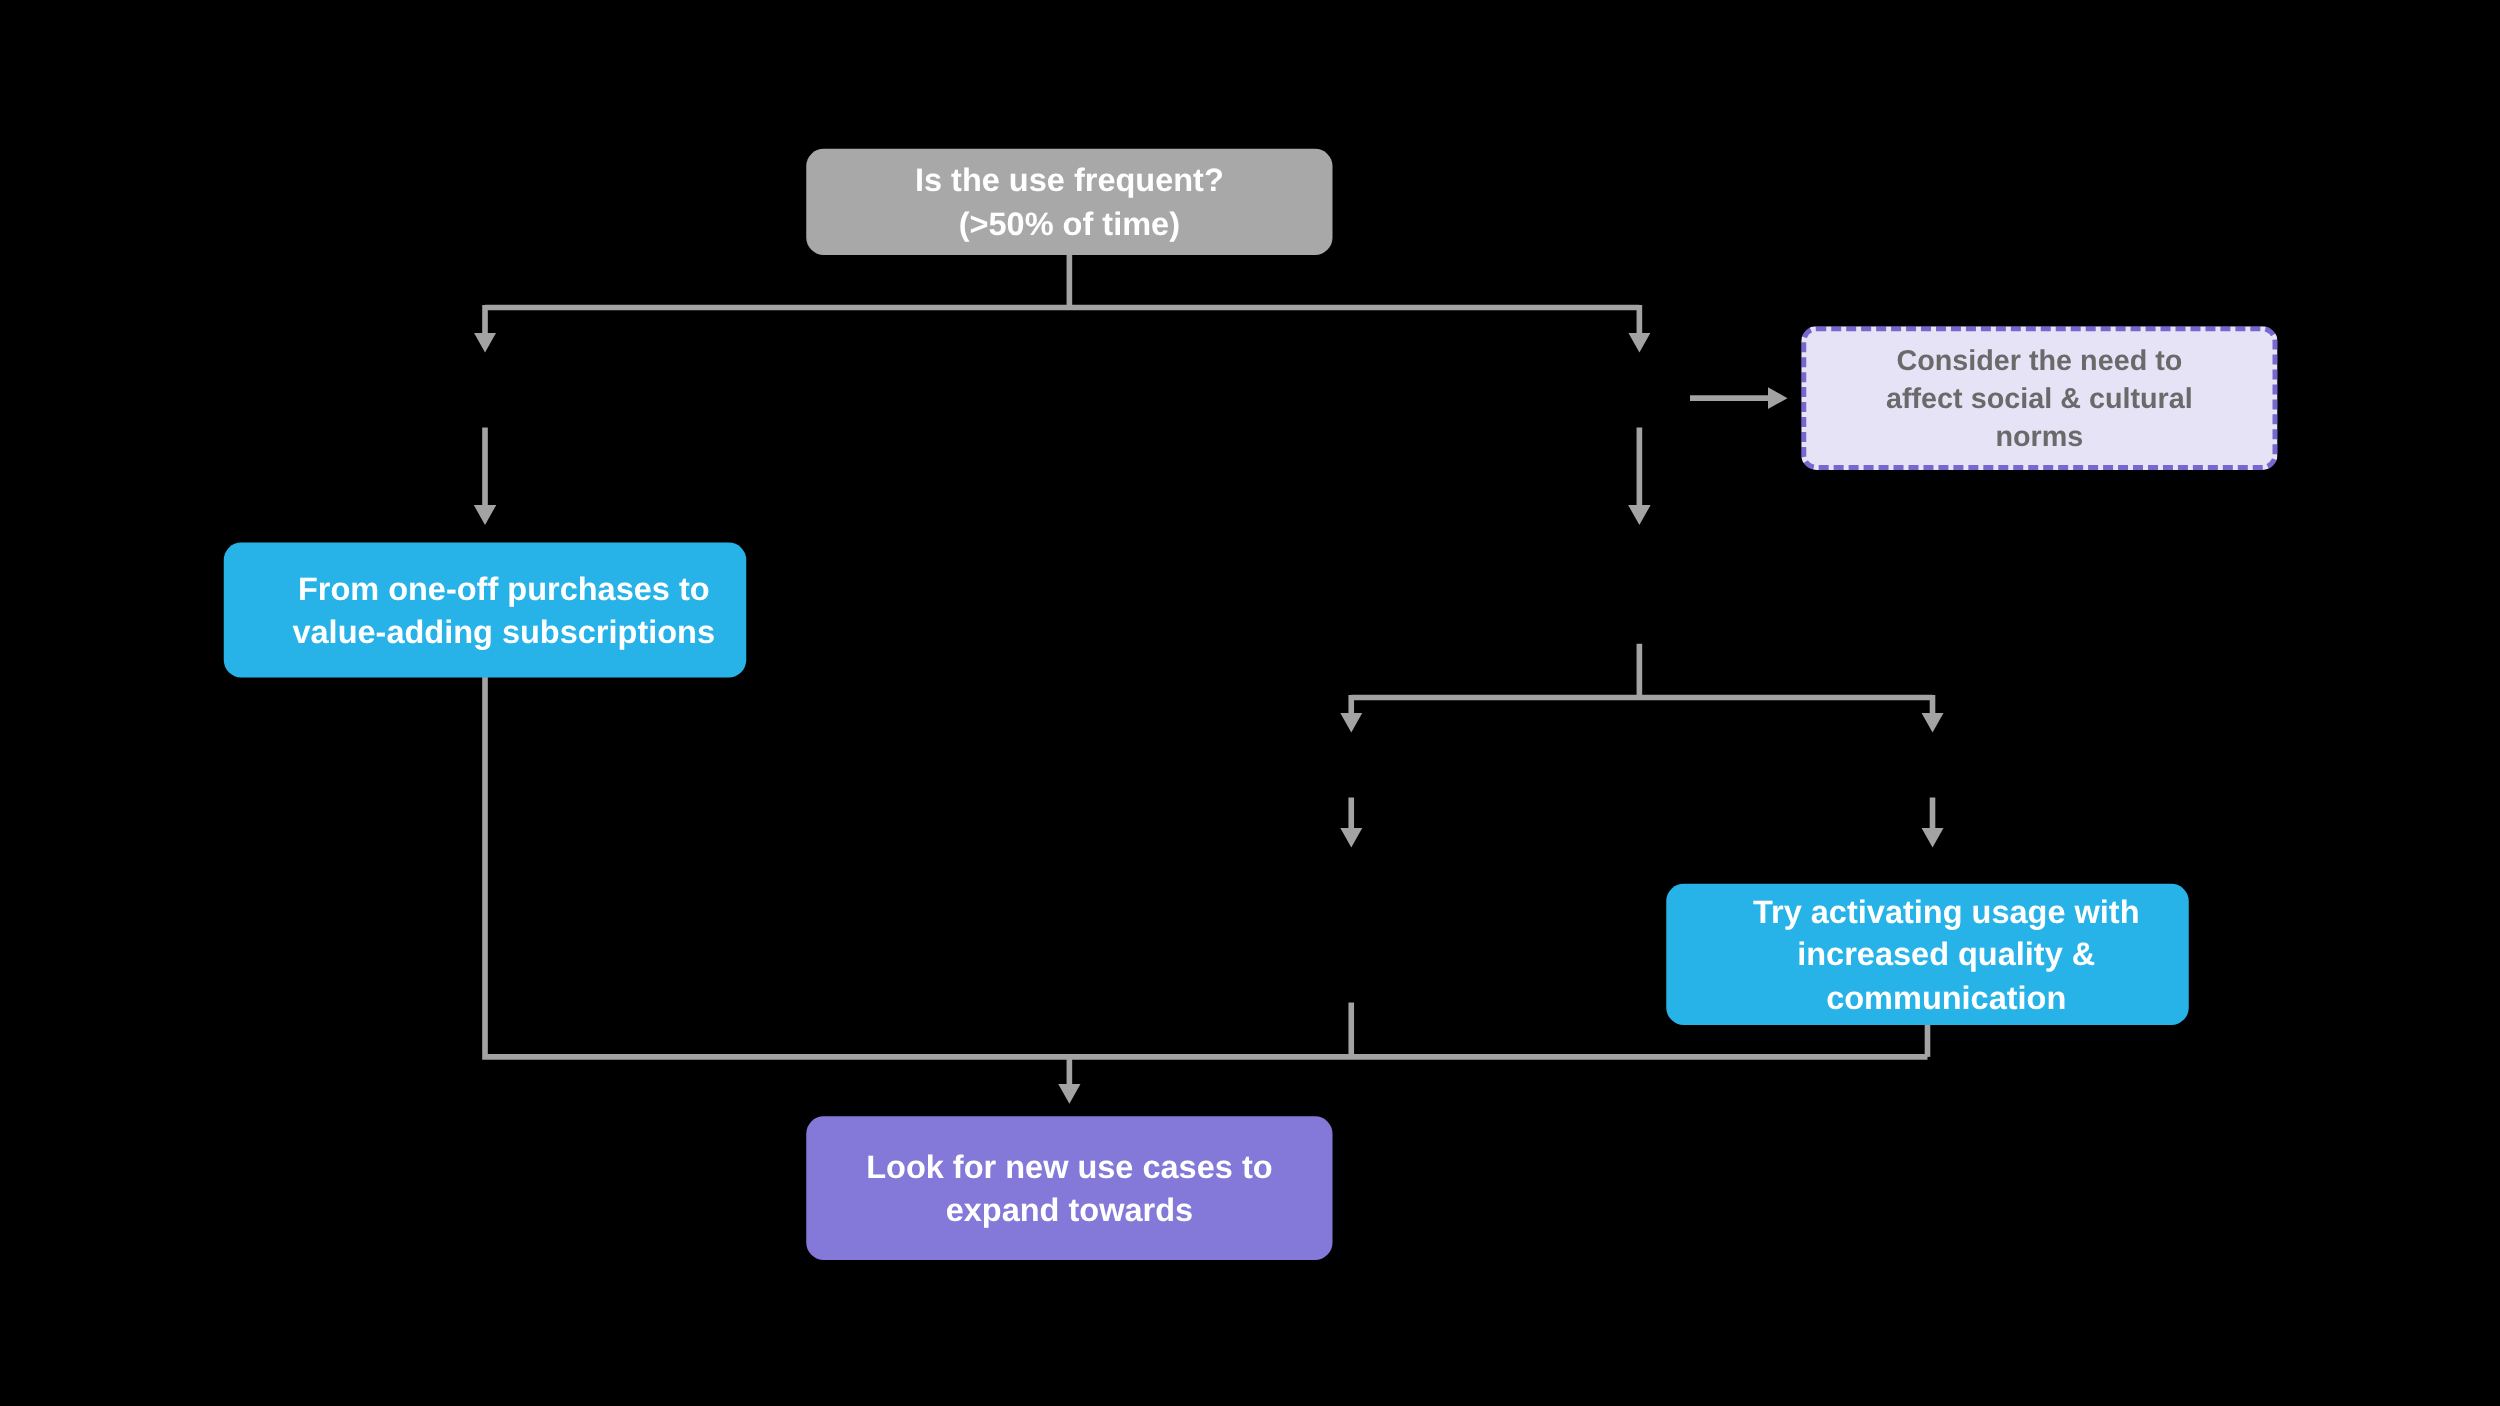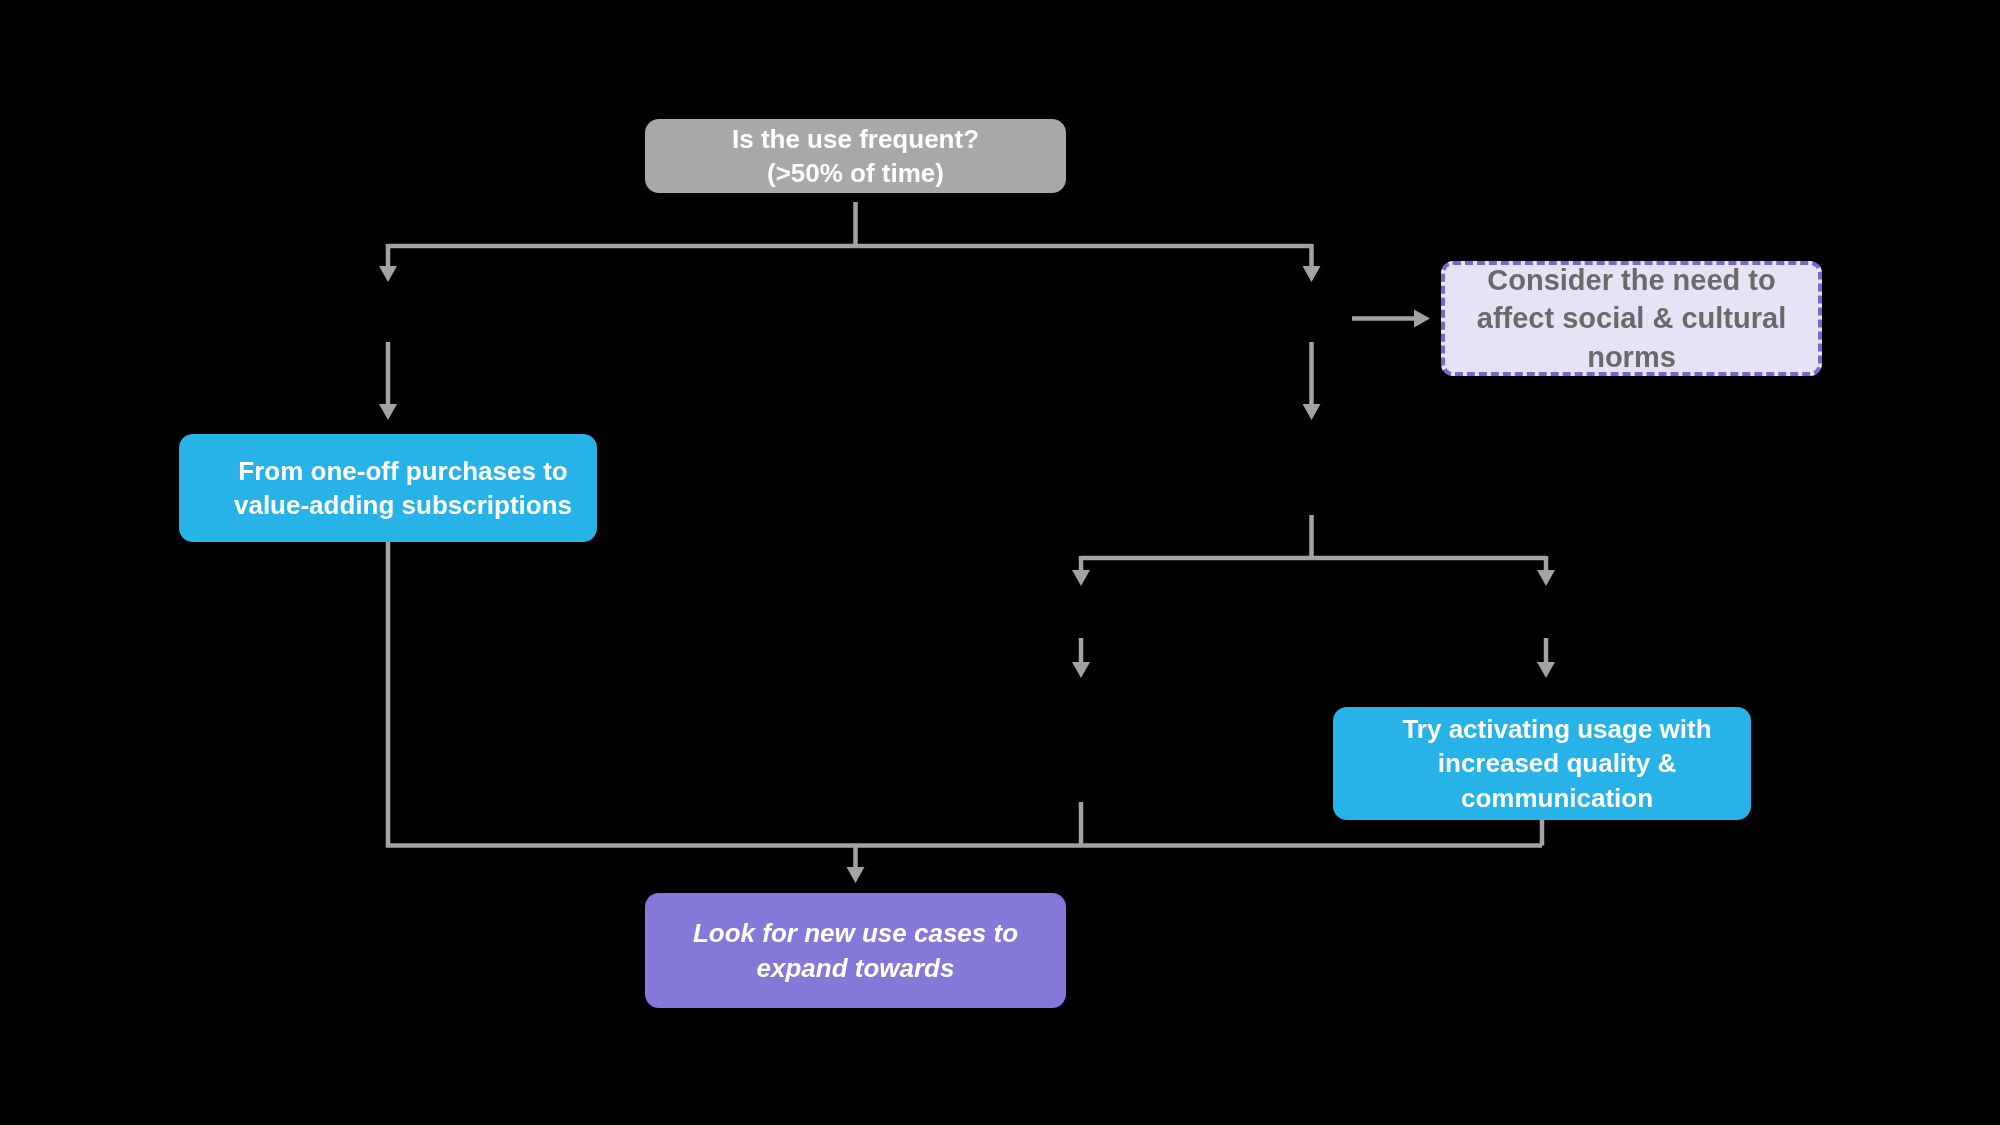--- a/index.html
+++ b/index.html
@@ -34,21 +34,21 @@
     font-size: 26px;
     line-height: 1.32;
     color: #ffffff;
     border-radius: 14px;
     white-space: pre-line;
     padding: 8px 16px;
     box-sizing: border-box;
   }
   .gray    { background: #a8a8a8; }
   .blue    { background: #27b3e8; padding-left: 46px; }
-  .purple  { background: #8478d8; font-style: italic; }
+  .purple  { background: #8478d8; }
   .lavender {
     background: #e7e3f6;
     color: #6a6a6a;
     border: 4px dashed #7568ce;
     border-radius: 12px;
   }
 </style>
 </head>
 <body>
 
@@ -84,24 +84,24 @@
     </g>
 
     <g stroke="#a3a3a3" stroke-width="4.5" fill="none">
       <path d="M388 540 L388 845.5 L1542 845.5"></path>
       <path d="M1081 802 L1081 845.5"></path>
       <path d="M1542 802 L1542 845.5"></path>
       <path d="M855.5 845.5 L855.5 873" marker-end="url(#arrow)"></path>
     </g>
   </svg>
 
-  <div class="node gray" style="left:645px; top:119px; width:421px; height:74px;">Is the use frequent?
+  <div class="node gray" style="left:645px; top:119px; width:421px; height:85px;">Is the use frequent?
 (&gt;50% of time)</div>
 
-  <div class="node lavender" style="left:1441px; top:261px; width:381px; height:115px; font-size:29px;">Consider the need to
+  <div class="node lavender" style="left:1441px; top:261px; width:381px; height:115px; font-size:23px;">Consider the need to
 affect social &amp; cultural
 norms</div>
 
   <div class="node blue" style="left:179px; top:434px; width:418px; height:108px;">From one-off purchases to
 value-adding subscriptions</div>
 
 
 
   <div class="node blue" style="left:1333px; top:689px; width:418px; height:113px;margin-top:18px;">Try activating usage with
 increased quality &amp;

